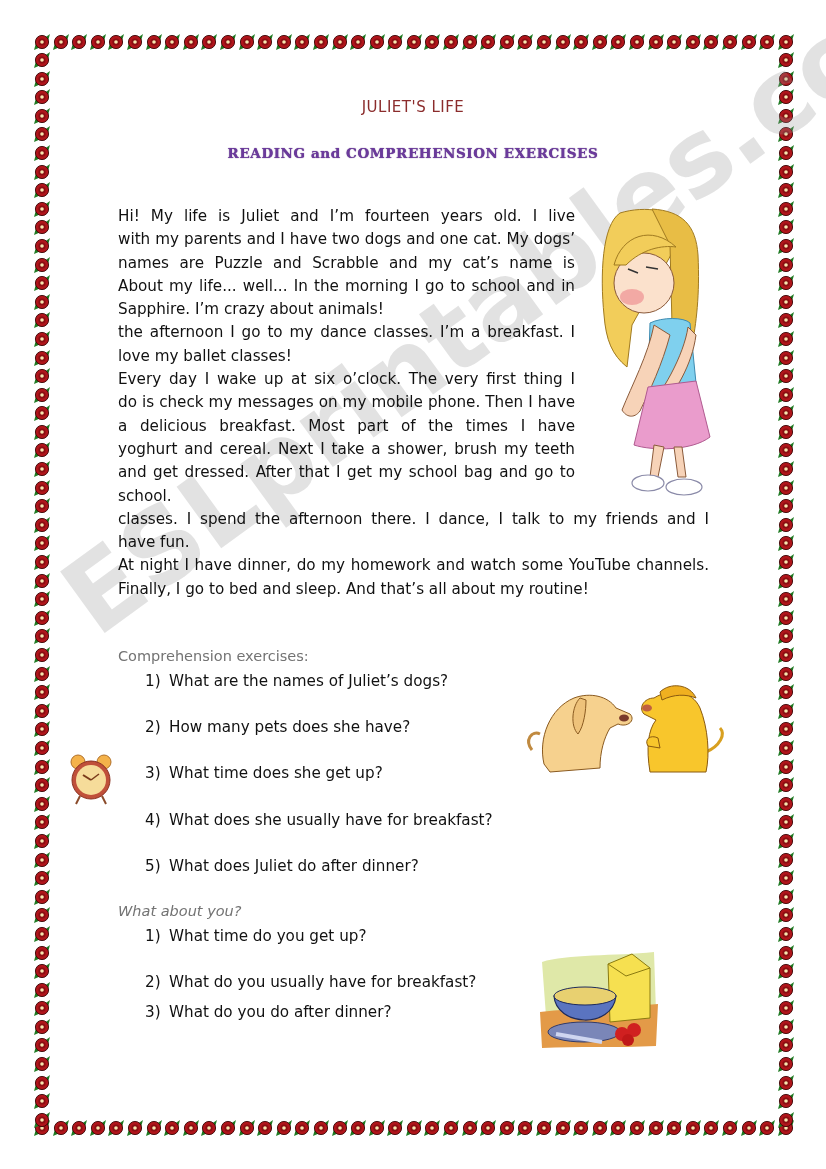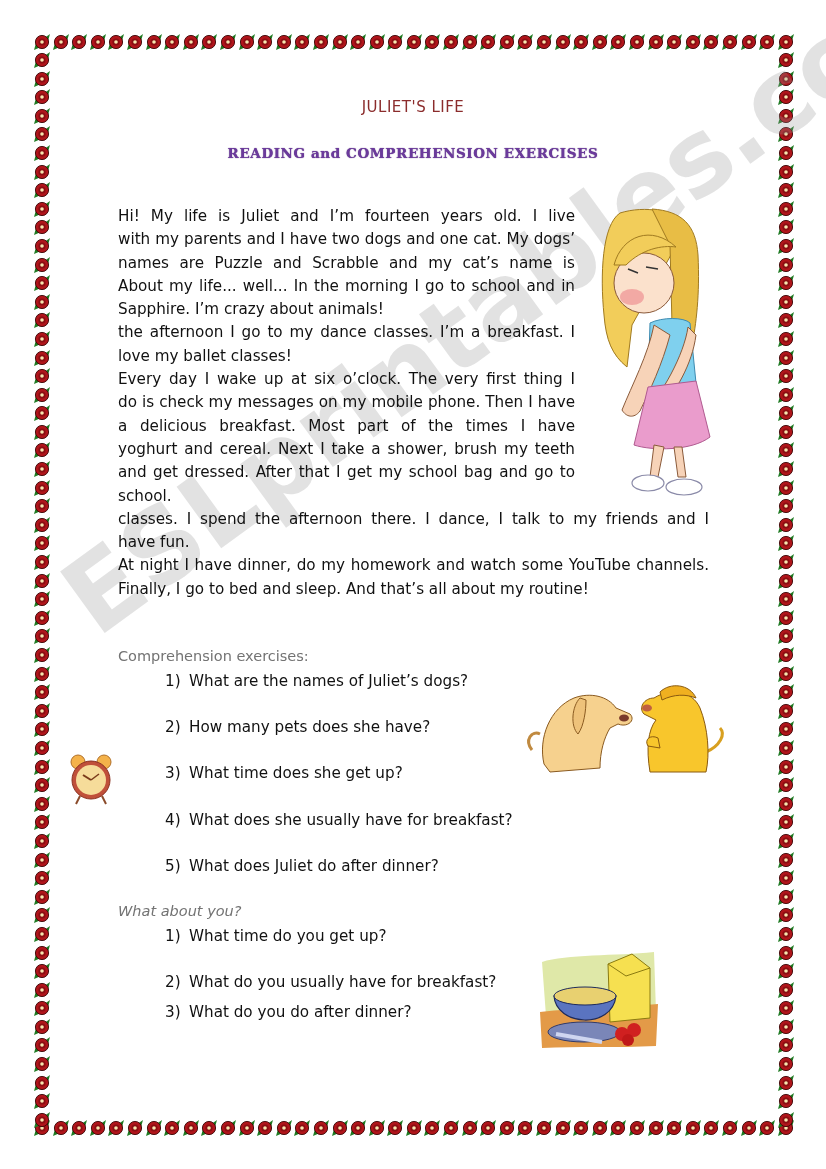--- a/index.html
+++ b/index.html
@@ -15,21 +15,21 @@
   .subtitle { position:absolute; left:0; width:826px; top:145px; text-align:center;
               font-family:"DejaVu Serif", serif; font-weight:bold; font-size:13.5px;
               color:#6b3a9c; letter-spacing:0.6px; text-shadow:0 0 1px #4a2270; }
   .reading { position:absolute; left:118px; top:205px; font-size:15.2px; line-height:23.3px; }
   .reading .line { white-space:nowrap; display:block; height:23.3px; }
   .reading .justify { text-align:justify; text-align-last:justify; white-space:normal; }
   .narrow { width:457px; }
   .wide { width:591px; }
   .section-label { position:absolute; left:118px; font-size:14.5px; color:#737373; }
   .qlist { position:absolute; left:145px; font-size:15.2px; }
-  .q { position:absolute; white-space:nowrap; left:0;margin-left:20px; }
+  .q { position:absolute; white-space:nowrap; left:0; }
   .qnum { display:inline-block; width:24px; }
   .img { position:absolute; }
   .watermark { position:absolute; left:40px; top:560px; transform:rotate(-36deg); transform-origin:left top;
                font-family:"DejaVu Sans", sans-serif; font-weight:bold; font-size:104px; color:rgba(150,150,150,0.28);
                white-space:nowrap; letter-spacing:-1px; pointer-events:none; }
 </style>
 </head>
 <body>
 
 <div class="page">

